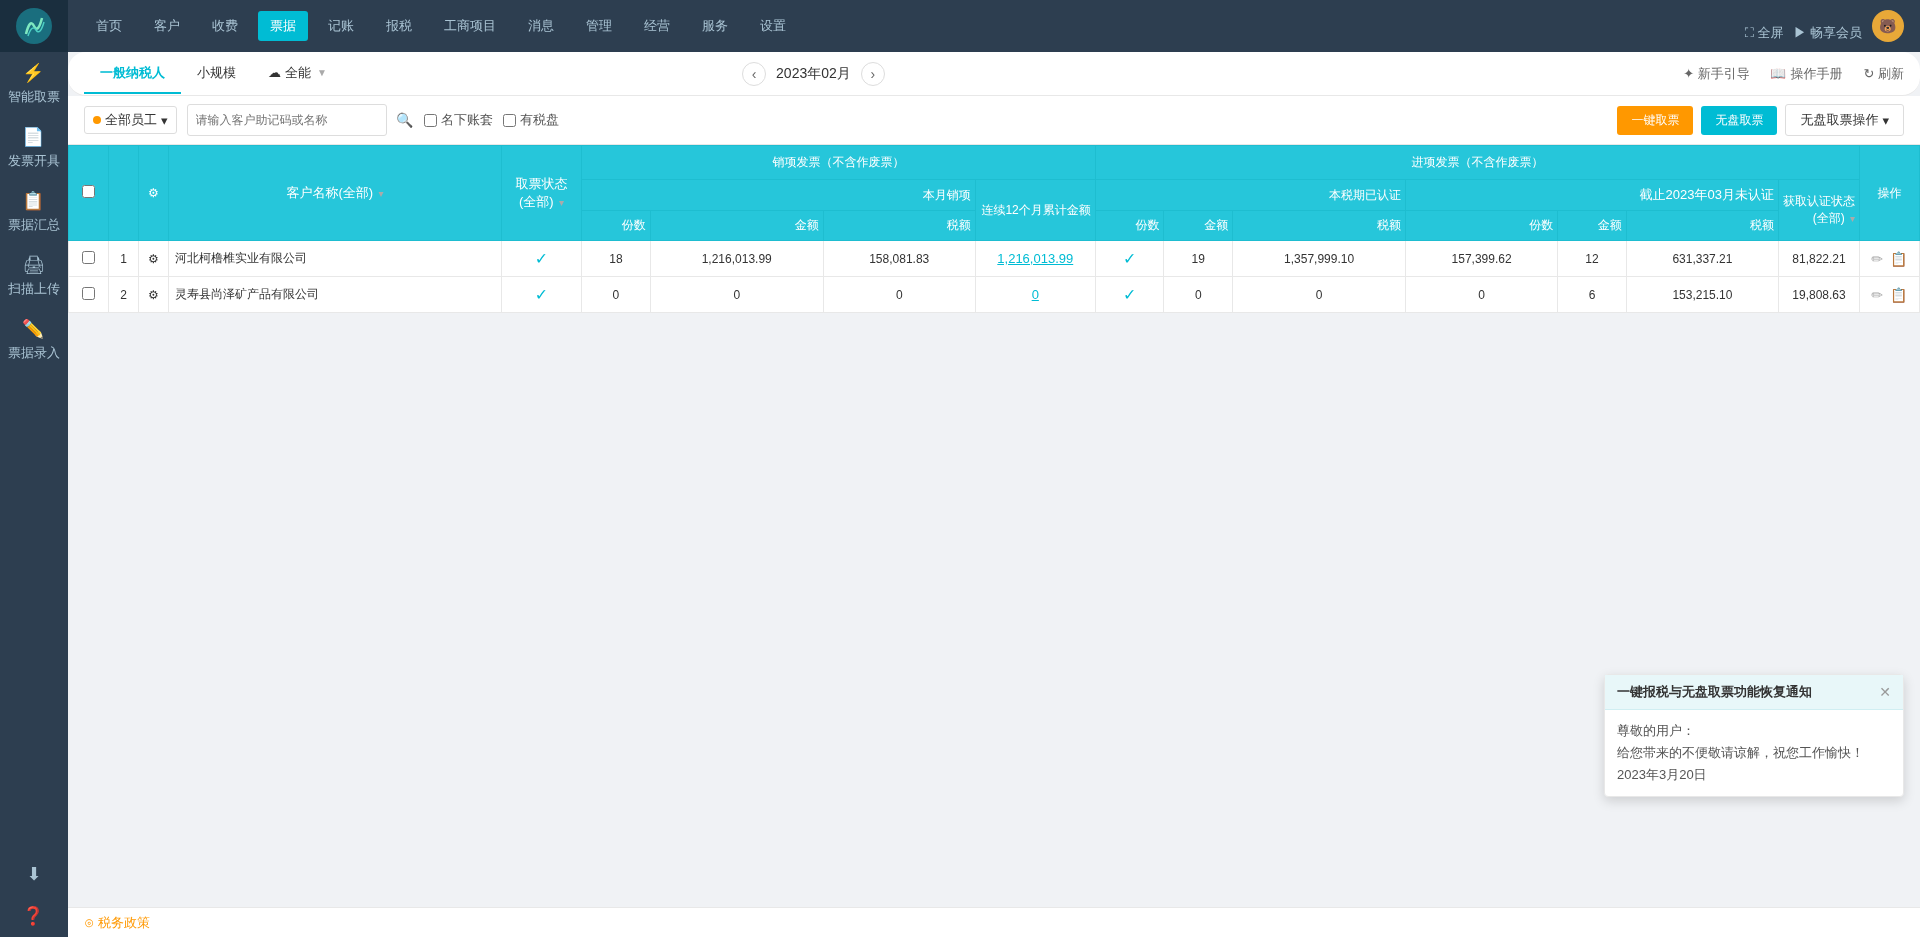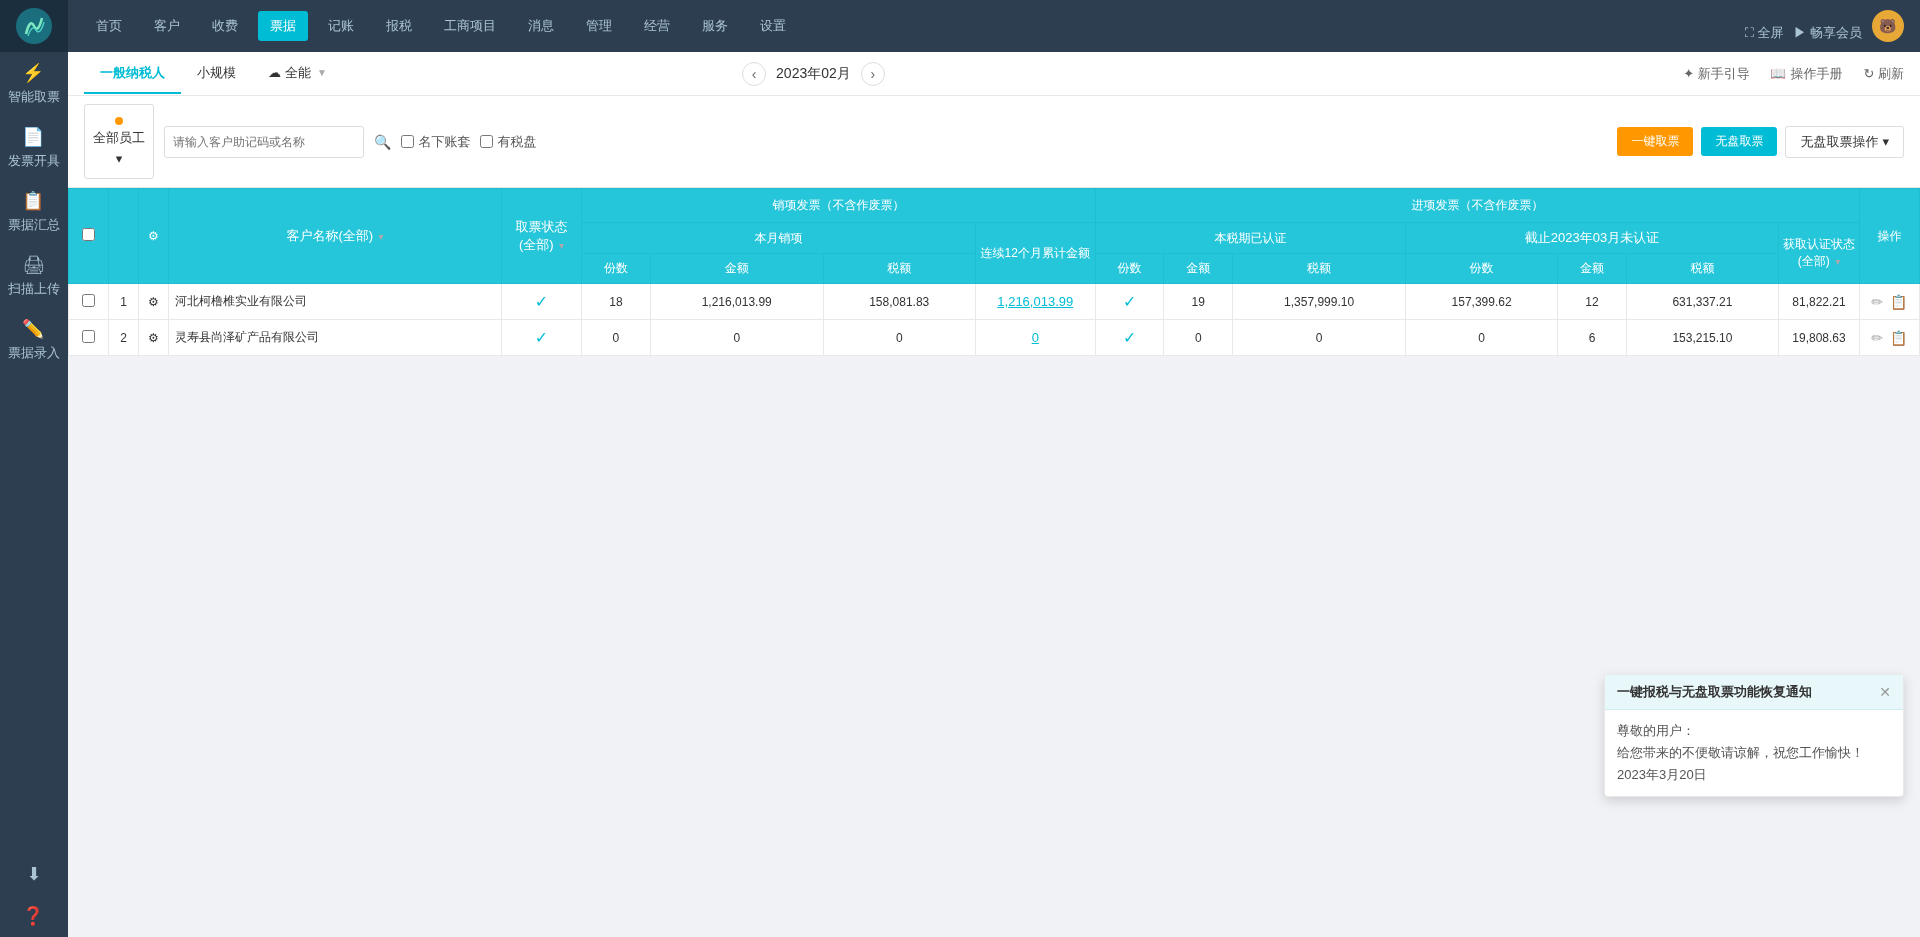--- a/index.html
+++ b/index.html
@@ -103,20 +103,21 @@
     
     .tab-bar {
       background: #fff;
       padding: 0 16px;
       display: flex;
       align-items: center;
       border-bottom: 1px solid #e8e8e8;
       height: 44px;
       flex-shrink: 0;
       gap: 0;
+      border-radius: 18px;
     }
     .tab-item {
       padding: 10px 16px;
       cursor: pointer;
       color: #333;
       font-size: 13px;
       border-bottom: 2px solid transparent;
       display: flex;
       align-items: center;
       gap: 4px;
@@ -162,27 +163,26 @@
       align-items: center;
       gap: 10px;
       border-bottom: 1px solid #e8e8e8;
       flex-shrink: 0;
     }
     .filter-select {
       display: flex;
       align-items: center;
       border: 1px solid #ddd;
       border-radius: 3px;
-      padding: 12px 8px;
+      padding: 4px 8px;
       background: #fff;
       cursor: pointer;
       gap: 4px;
       font-size: 12px;
       color: #333;
-      flex-direction: column;
     }
     .filter-select .orange-dot {
       width: 8px; height: 8px; border-radius: 50%; background: #ff9800;
     }
     .search-input {
       border: 1px solid #ddd;
       border-radius: 3px;
       padding: 8px 8px;
       font-size: 12px;
       width: 200px;
@@ -232,21 +232,21 @@
       color: #fff;
       text-align: center;
       padding: 8px 4px;
       font-size: 12px;
       font-weight: normal;
       border: 1px solid #1ebdd0;
     }
     .th-sub {
       background: #26c6da;
       color: #fff;
-      text-align: center;
+      text-align: right;
       padding: 6px 4px;
       font-size: 12px;
       font-weight: normal;
       border: 1px solid #1ebdd0;
       white-space: nowrap;
     }
     .th-fixed {
       background: #26c6da;
       color: #fff;
       text-align: center;
@@ -520,20 +520,23 @@
       <td>19,808.63</td>
       <td>
         <span class="action-icon">✏</span>
         <span class="action-icon">📋</span>
       </td>
     </tr>
           </tbody>
       </table>
     </div>
 
+    <div class="status-bar">
+      <span>⊙ 税务政策</span>
+    </div>
   </div>
 </div>
 
 <div class="notification-popup">
   <div class="notif-header">
     <span class="notif-title">一键报税与无盘取票功能恢复通知</span>
     <span class="notif-close">✕</span>
   </div>
   <div class="notif-body">
     <div>尊敬的用户：</div>

